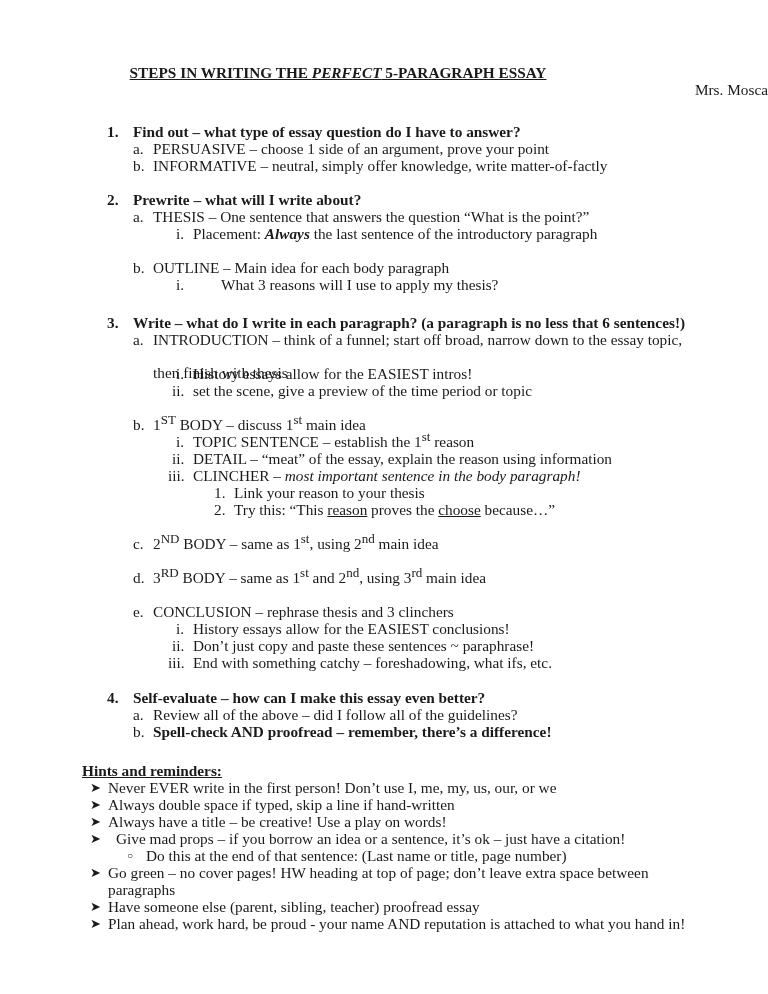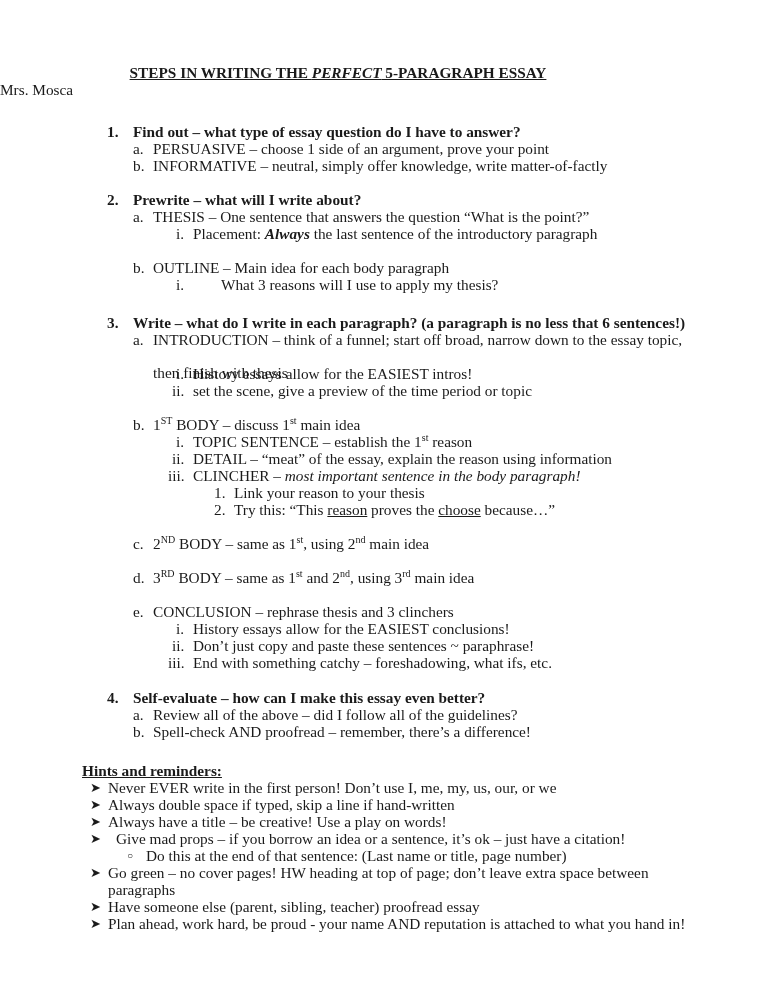--- a/index.html
+++ b/index.html
@@ -1,23 +1,23 @@
 <!DOCTYPE html>
 <html><head>
 <meta charset="utf-8">
 <style>
   html, body { margin:0; padding:0; background:#ffffff; }
   body { width:768px; height:994px; position:relative; overflow:hidden;
          font-family:"Liberation Serif", serif; color:#1a1a1a; font-size:15.3px; }
   .line { position:absolute; white-space:nowrap; line-height:18px; }
   .title { left:0; width:676px; text-align:center; font-weight:bold; }
   .title span.u { text-decoration:underline; }
-  .center { left:0; width:768px; text-align:left; }
+  .center { left:0; width:768px; text-align:right; }
   .b { font-weight:bold; }
-  sup { font-size:10px; line-height:0; vertical-align:6px; }
+  sup { font-size:13px; line-height:0; vertical-align:6px; }
   .u { text-decoration:underline; }
   .it { font-style:italic; }
   .bi { font-style:italic; font-weight:bold; }
   .arrow { position:absolute; font-size:13px; }
   .circ { position:absolute; font-size:10px; }
 </style>
 </head>
 <body>
 
 <div class="line title" style="top:64px;">
@@ -79,21 +79,21 @@
 <div class="line" style="top:637px; left:172px;">ii.</div>
 <div class="line" style="top:637px; left:193px;">Don’t just copy and paste these sentences ~ paraphrase!</div>
 <div class="line" style="top:654px; left:168px;">iii.</div>
 <div class="line" style="top:654px; left:193px;">End with something catchy – foreshadowing, what ifs, etc.</div>
 
 <div class="line b" style="top:689px; left:107px;">4.</div>
 <div class="line b" style="top:689px; left:133px;">Self-evaluate – how can I make this essay even better?</div>
 <div class="line" style="top:706px; left:133px;">a.</div>
 <div class="line" style="top:706px; left:153px;">Review all of the above – did I follow all of the guidelines?</div>
 <div class="line" style="top:723px; left:133px;">b.</div>
-<div class="line" style="top:723px; left:153px;">Spell-check AND proofread – remember, there’s a difference!</div>
+<div class="line" style="top:723px; left:153px;font-weight:bold;">Spell-check AND proofread – remember, there’s a difference!</div>
 
 <div class="line b u" style="top:762px; left:82px;">Hints and reminders:</div>
 
 <span class="arrow" style="top:780px; left:90px;">➤</span>
 <div class="line" style="top:779px; left:108px;">Never EVER write in the first person! Don’t use I, me, my, us, our, or we</div>
 <span class="arrow" style="top:797px; left:90px;">➤</span>
 <div class="line" style="top:796px; left:108px;text-align:right;">Always double space if typed, skip a line if hand-written</div>
 <span class="arrow" style="top:814px; left:90px;">➤</span>
 <div class="line" style="top:813px; left:108px;">Always have a title – be creative! Use a play on words!</div>
 <span class="arrow" style="top:831px; left:90px;">➤</span>

